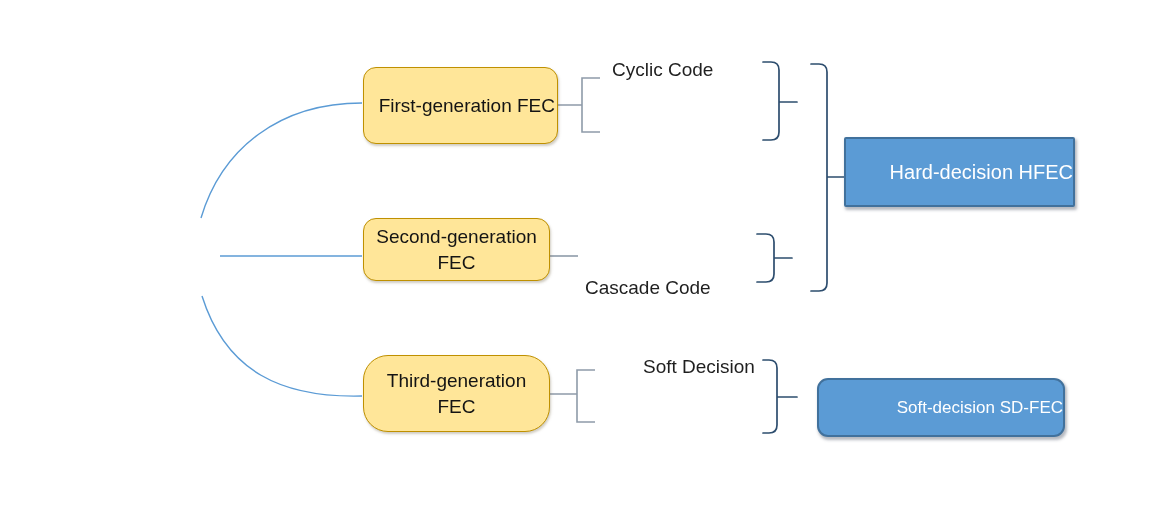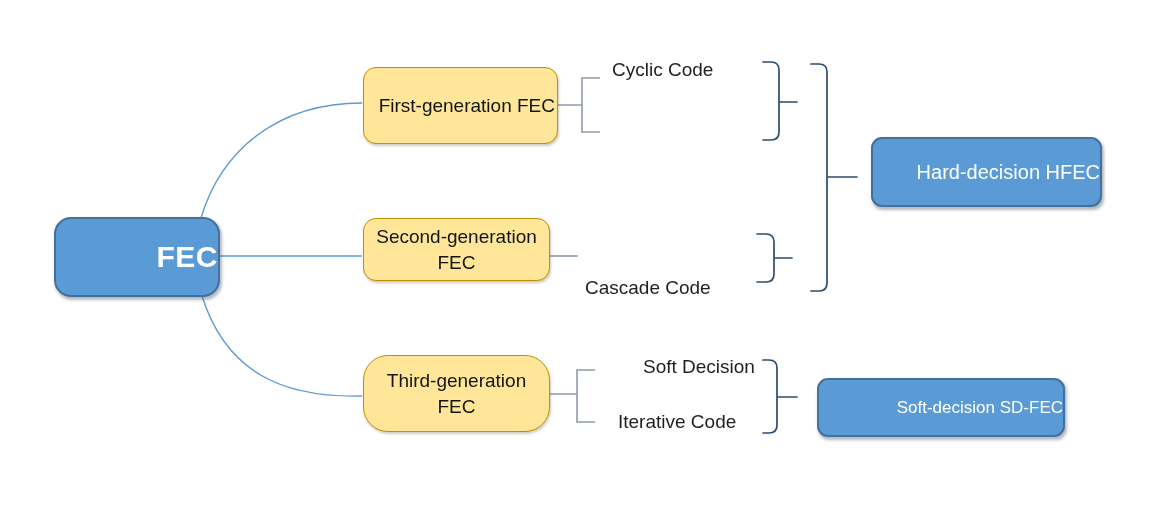--- a/index.html
+++ b/index.html
@@ -30,21 +30,21 @@
     border:1.8px solid var(--node-yellow-border);
     color:#141414;
     font-size:19px;line-height:1.32;
     box-shadow:1px 2px 2.5px rgba(120,110,80,0.35);
   }
   #fec-root{left:54px;top:217px;width:166px;height:80px;border-radius:17px;
     font-size:30px;font-weight:bold;letter-spacing:0.5px;border-width:2.2px;}
   #gen1{left:363px;top:67px;width:195px;height:77px;border-radius:13px;padding:2px;}
   #gen2{left:363px;top:218px;width:187px;height:63px;border-radius:13px;padding:2px 8px;}
   #gen3{left:363px;top:355px;width:187px;height:77px;border-radius:25px;padding:2px 8px;}
-  #hfec{left:871px;top:137px;width:231px;height:70px;border-radius:11px;font-size:20px;}
+  #hfec{left:844px;top:137px;width:231px;height:70px;border-radius:2px;font-size:20px;}
   #sdfec{left:817px;top:378px;width:248px;height:59px;border-radius:11px;font-size:17px;}
   .code-label{
     position:absolute;z-index:2;
     font-size:19px;color:#1f1f1f;white-space:nowrap;line-height:22px;
   }
   #lbl-cyclic{left:612px;top:59px;}
   #lbl-algebraic{left:613px;top:123px;}
   #lbl-cascade{left:585px;top:246px;margin-top:31px;}
   #lbl-soft{left:643px;top:356px;}
   #lbl-iterative{left:618px;top:411px;}
@@ -63,40 +63,36 @@
     <path class="gray" d="M558 105 H582 M600 78 H582 V132 H600"></path>
     <path class="gray" d="M550 256 H578"></path>
     <path class="gray" d="M550 394 H577 M595 370 H577 V422 H595"></path>
 
     <path class="brace" d="M763 62 H771 Q779 62 779 70 V132 Q779 140 771 140 H763 M779 102 H797"></path>
     <path class="brace" d="M757 234 H766 Q774 234 774 242 V274 Q774 282 766 282 H757 M774 258 H792"></path>
     <path class="brace" d="M763 360 H769 Q777 360 777 368 V425 Q777 433 769 433 H763 M777 397 H797"></path>
     <path class="brace" d="M811 64 H819 Q827 64 827 72 V283 Q827 291 819 291 H811 M827 177 H857"></path>
   </svg>
 
-  <div class="node blue-node" id="fec-root">
-    <span>FEC</span>
-  </div>
 
   <div class="node yellow-node" id="gen1">
     <span>First-generation FEC</span>
   </div>
 
   <div class="node yellow-node" id="gen2">
     <span>Second-generation FEC</span>
   </div>
 
   <div class="node yellow-node" id="gen3">
     <span>Third-generation FEC</span>
   </div>
 
   <div class="code-label" id="lbl-cyclic">Cyclic Code</div>
   <div class="code-label" id="lbl-cascade">Cascade Code</div>
   <div class="code-label" id="lbl-soft">Soft Decision</div>
-  <div class="code-label" id="lbl-iterative">Iterative Code</div>
 
   <div class="node blue-node" id="hfec">
     <span>Hard-decision HFEC</span>
   </div>
 
   <div class="node blue-node" id="sdfec">
     <span>Soft-decision SD-FEC</span>
   </div>
 
 </div>

